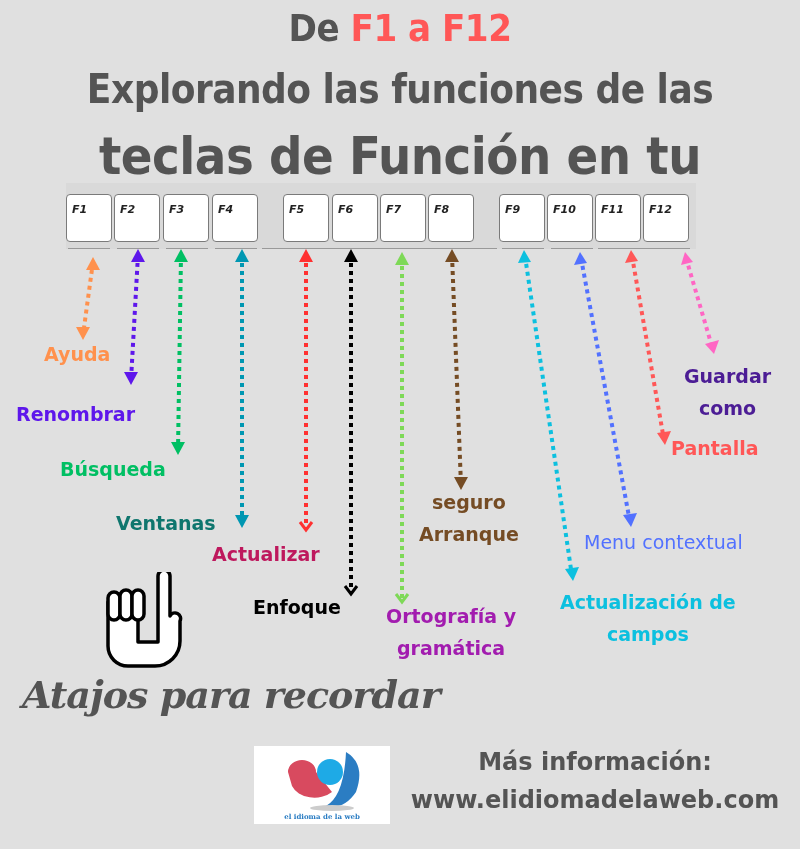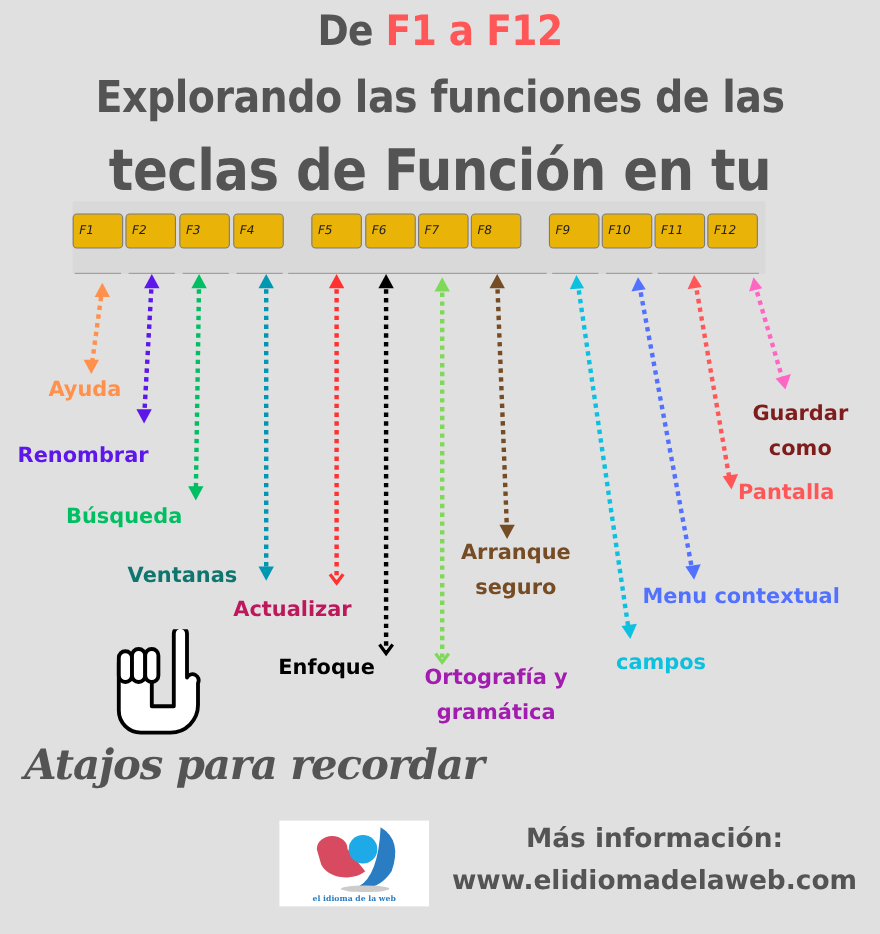--- a/index.html
+++ b/index.html
@@ -15,39 +15,40 @@
   #t1 { top:6px; font-size:38px; }
   #t2 { top:66px; font-size:40px; }
   #t3 { top:126px; font-size:52px; }
   .accent { color:#ff5757; }
 
   .keyboard {
     position:absolute; left:66px; top:183px; width:630px; height:66px;
     background:#d9d9d9;
   }
   .key {
-    position:absolute; top:11px; width:46px; height:32px;
-    background:#eab308; border:1.5px solid #7a7a7a; border-radius:4px;
+    position:absolute; top:11px; width:46px; height:48px;
+    background:#ffffff; border:1.5px solid #7a7a7a; border-radius:4px;
     box-sizing:border-box;
+    font-weight:bold;
   }
   .key span {
     position:absolute; left:5px; top:8px; font-size:11px; font-style:italic;
     font-family:"DejaVu Sans", sans-serif; color:#222;
   }
   .baseline {
     position:absolute; top:248px; height:1px; background:#999;
   }
 
   svg#arrows { position:absolute; left:0; top:0; }
 
   .lbl {
     position:absolute; font-weight:bold; font-size:19px; text-align:center;
     font-family:"DejaVu Sans", sans-serif; line-height:32px; white-space:nowrap;
   }
-  .lbl.light { font-weight:bold; }
+  .lbl.light { font-weight:normal; }
 
   .hand { position:absolute; left:100px; top:572px; }
 
   .tagline {
     position:absolute; left:22px; top:672px; font-size:38px; color:#545454;
     font-family:"DejaVu Serif", serif; font-weight:bold; font-style:italic;
     letter-spacing:-1px;
   }
 
   .logo {
@@ -172,31 +173,32 @@
 <div class="lbl" style="left:16px;top:398px;color:#5e17eb">Renombrar</div>
 <div class="lbl" style="left:60px;top:453px;color:#00bf63">Búsqueda</div>
 <div class="lbl" style="left:116px;top:507px;color:#0f766e">Ventanas</div>
 <div class="lbl" style="left:212px;top:538px;color:#be185d">Actualizar</div>
 <div class="lbl" style="left:253px;top:591px;color:#000">Enfoque</div>
 <div class="lbl" style="left:386px;top:600px;color:#a21caf">
   <div>Ortografía y</div>
   <div>gramática</div>
 </div>
 <div class="lbl" style="left:419px;top:486px;color:#754c24">
+  <div>seguro</div>
   <div>Arranque</div>
-  <div>seguro</div>
 </div>
 <div class="lbl" style="left:560px;top:586px;color:#0cc0df">
+  <div>Actualización de</div>
   <div>campos</div>
 </div>
 <div class="lbl light" style="left:584px;top:526px;color:#5271ff">Menu contextual</div>
 <div class="lbl" style="left:671px;top:432px;color:#ff5757">
   <div>Pantalla</div>
 </div>
-<div class="lbl" style="left:684px;top:360px;color:#7f1d1d">
+<div class="lbl" style="left:684px;top:360px;color:#4c1d95">
   <div>Guardar</div>
   <div>como</div>
 </div>
 
 <div class="hand">
   <svg width="90" height="100" viewBox="0 0 90 100">
     <g fill="#fff" stroke="#000" stroke-width="3.5" stroke-linejoin="round">
       <path d="M8,30 h30 v40 h20 v-66 a6,6 0 0 1 12,0 v40 a5,5 0 0 1 10,5 v20 a25,25 0 0 1 -25,25 h-27 a20,20 0 0 1 -20,-20 z"></path>
       <rect x="8" y="20" width="12" height="28" rx="6"></rect>
       <rect x="20" y="18" width="12" height="30" rx="6"></rect>

